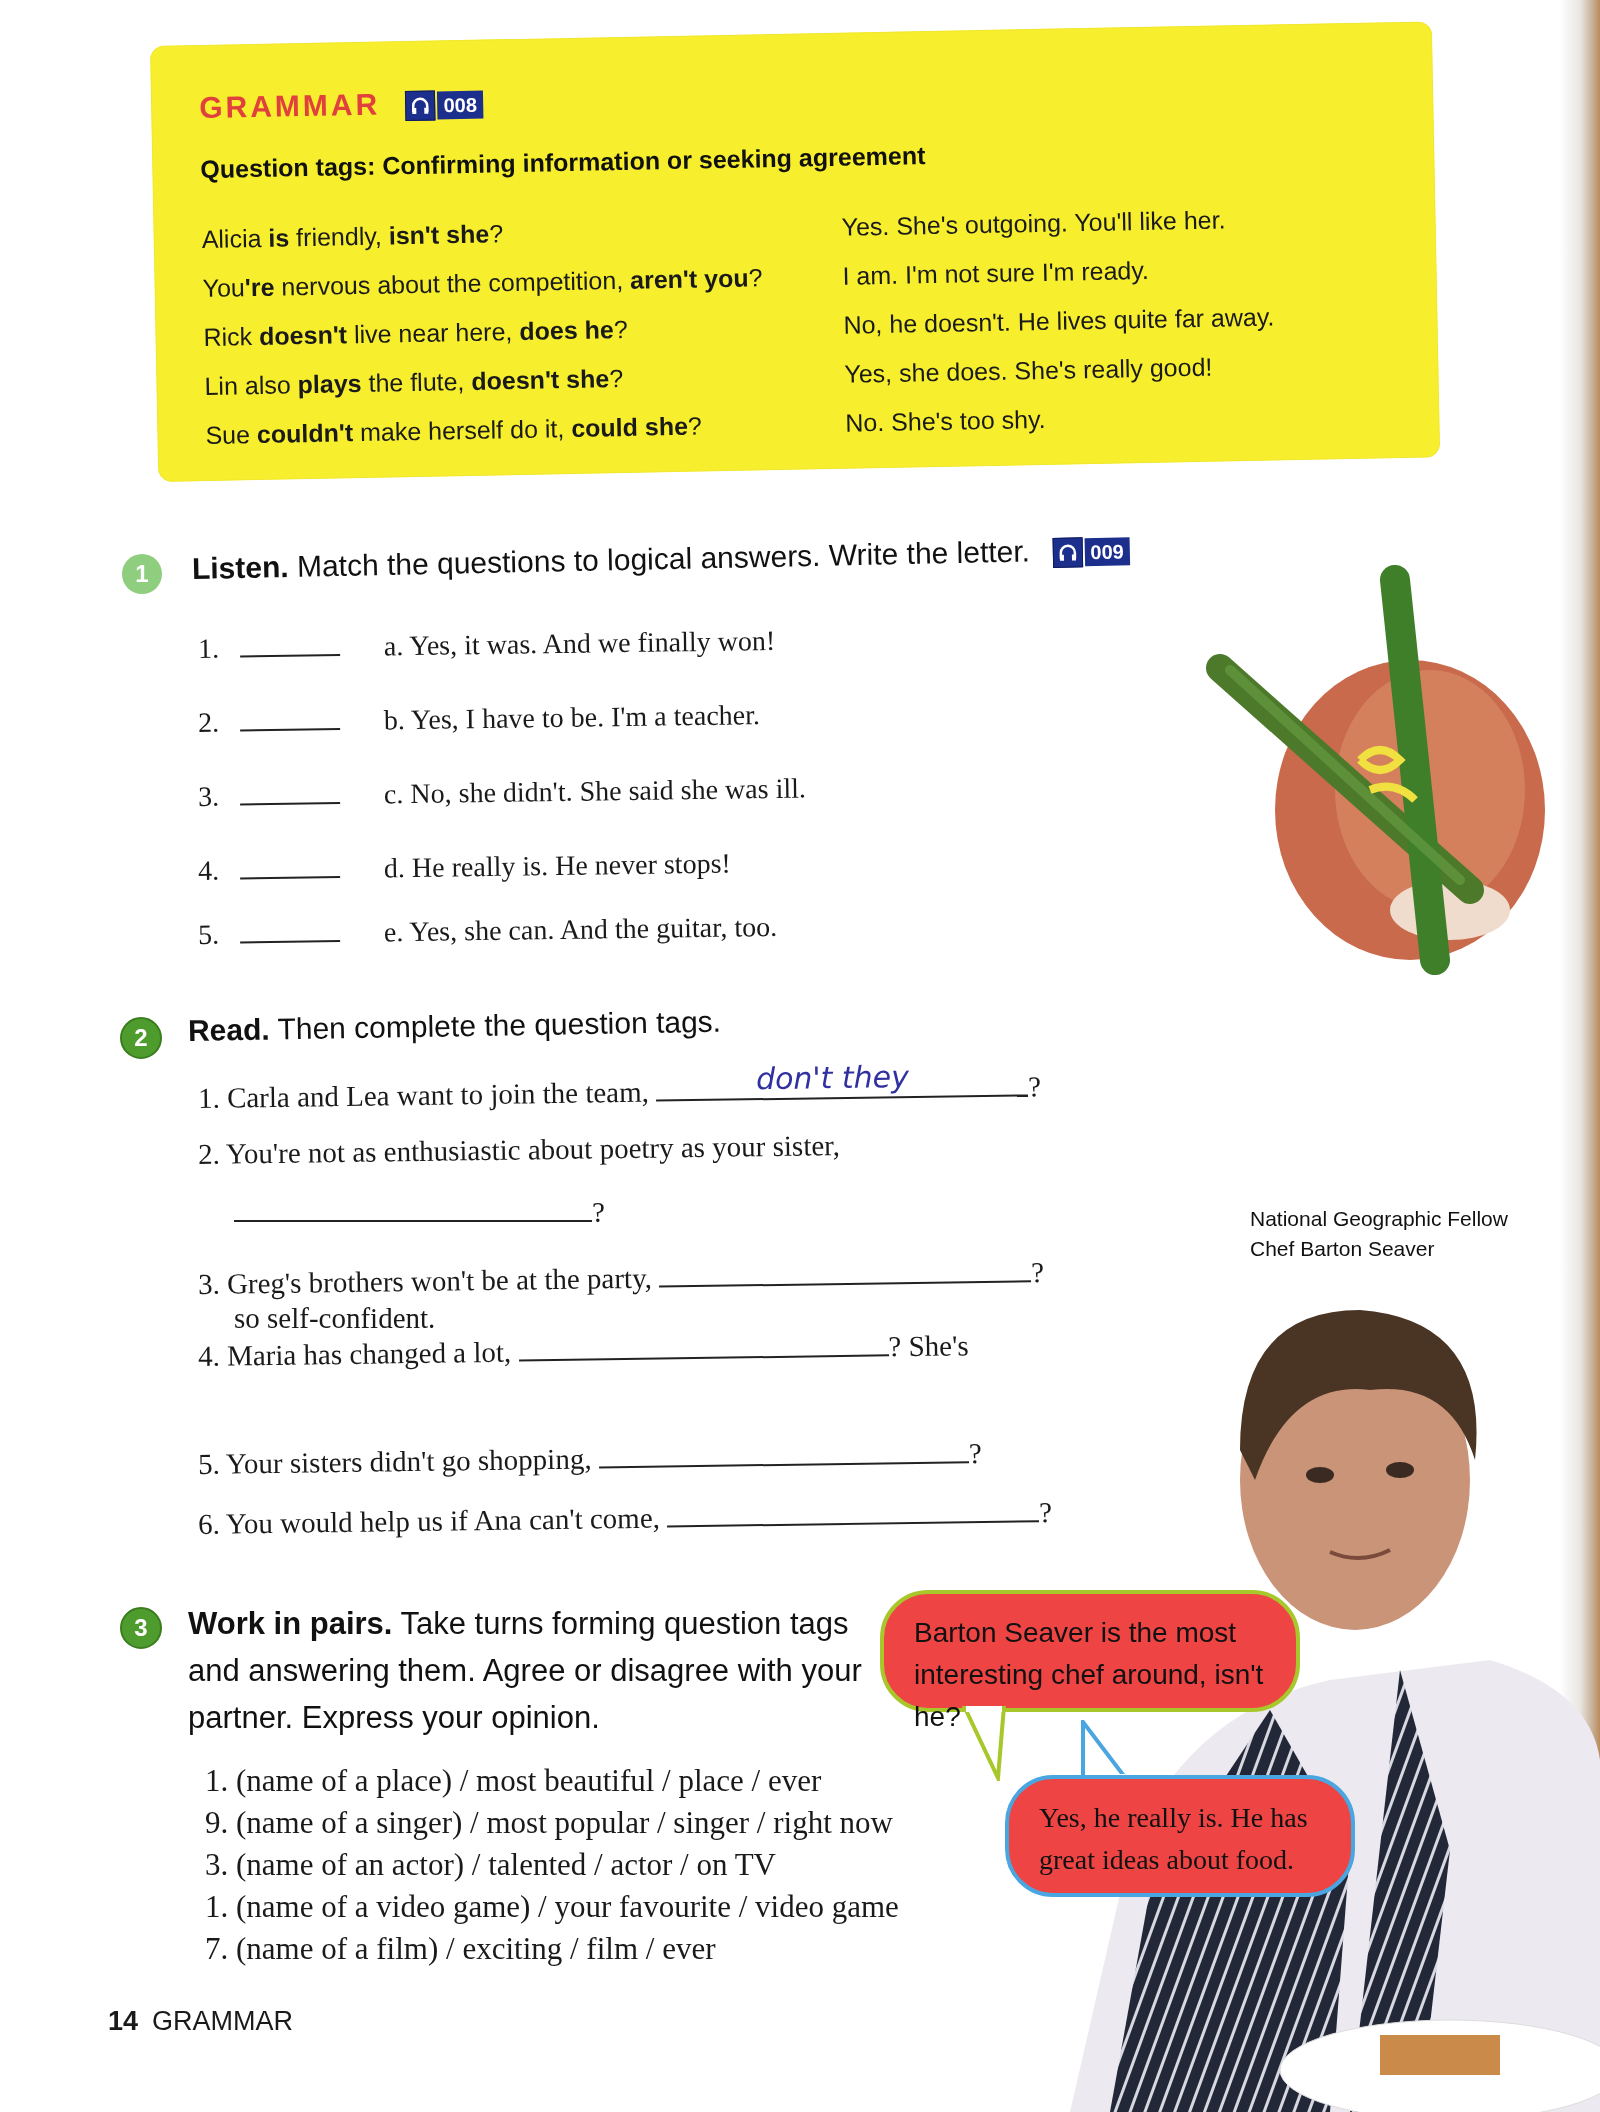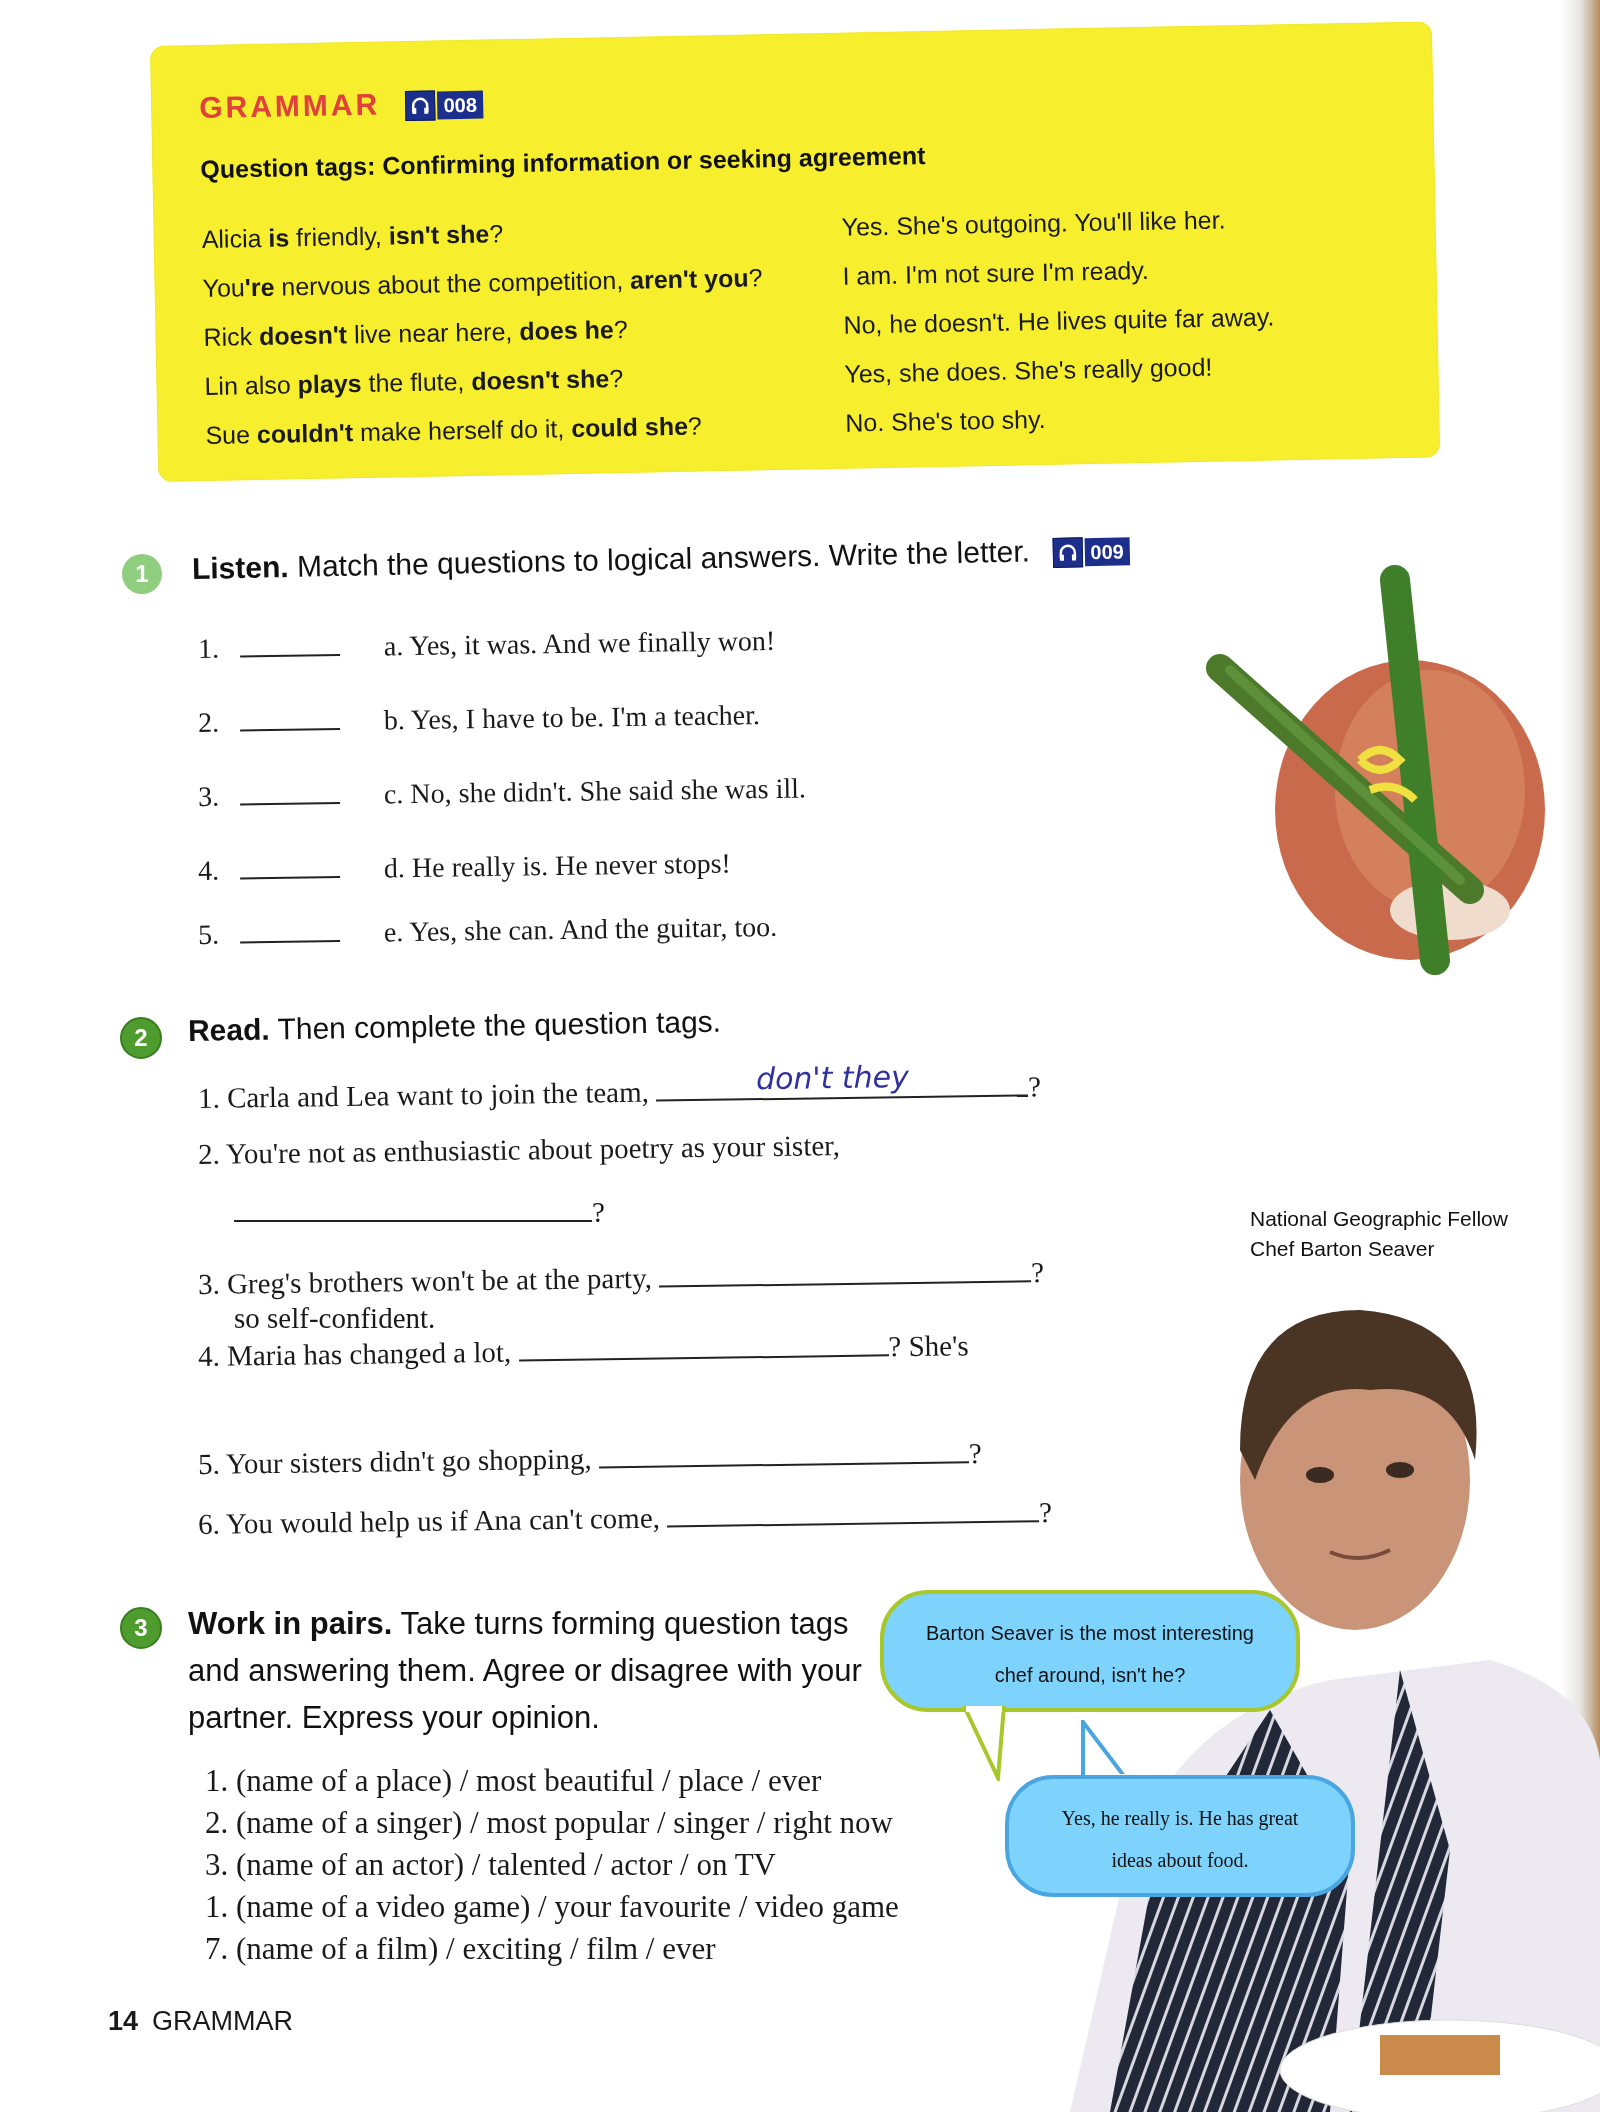--- a/index.html
+++ b/index.html
@@ -50,21 +50,21 @@
   .ex3-list { position:absolute; left:205px; top:1760px; font-size:31px; line-height:42px; }
   .ex3-list div { white-space:nowrap; }
 
   .footer { position:absolute; left:108px; top:2006px; font-size:27px; }
   .footer b { font-weight:bold; margin-right:14px; }
 
   
   .food { position:absolute; left:1180px; top:560px; width:420px; height:430px; }
   .chef { position:absolute; left:1070px; top:1290px; width:530px; height:822px; overflow:hidden; }
 
-  .bubble { position:absolute; background:#7dd3fc; border-radius:48px; font-size:20px; line-height:42px; padding:18px 30px; box-sizing:border-box; color:#111;text-align:center; }
+  .bubble { position:absolute; background:#ef4444; border-radius:48px; font-size:28px; line-height:42px; padding:18px 30px; box-sizing:border-box; color:#111; }
   .bubble-green { left:880px; top:1590px; width:420px; height:122px; border:4px solid #a8c72a; }
   .bubble-blue { left:1005px; top:1775px; width:350px; height:122px; border:4px solid #4aa6e0;font-family:Liberation Serif, serif; }
 </style>
 </head>
 <body>
 
 <div class="page-edge"></div>
 
 <div class="grammar-box">
   <div class="grammar-title">
@@ -179,21 +179,21 @@
     <rect x="310" y="745" width="120" height="40" fill="#c98a4a"></rect>
   </svg>
 </div>
 
 <div class="num-circle c-dark" style="left:120px; top:1607px;">3</div>
 <div class="ex3-text sans">
   <b>Work in pairs.</b><span> Take turns forming question tags and answering them. Agree or disagree with your partner. Express your opinion.</span>
 </div>
 <div class="ex3-list serif">
   <div>1.  (name of a place) / most beautiful / place / ever</div>
-  <div>2.  (name of a singer) / most popular / singer / right now</div>
+  <div>9.  (name of a singer) / most popular / singer / right now</div>
   <div>3.  (name of an actor) / talented / actor / on TV</div>
   <div>1.  (name of a video game) / your favourite / video game</div>
   <div>7.  (name of a film) / exciting / film / ever</div>
 </div>
 
 <div class="bubble bubble-green sans">Barton Seaver is the most interesting chef around, isn't he?</div>
 <svg class="abs" style="left:960px; top:1706px;" width="60" height="75">
   <path d="M4 0 L38 72 L44 0 Z" fill="#fff" stroke="#a8c72a" stroke-width="4"></path>
   <rect x="6" y="0" width="36" height="6" fill="#fff"></rect>
 </svg>

